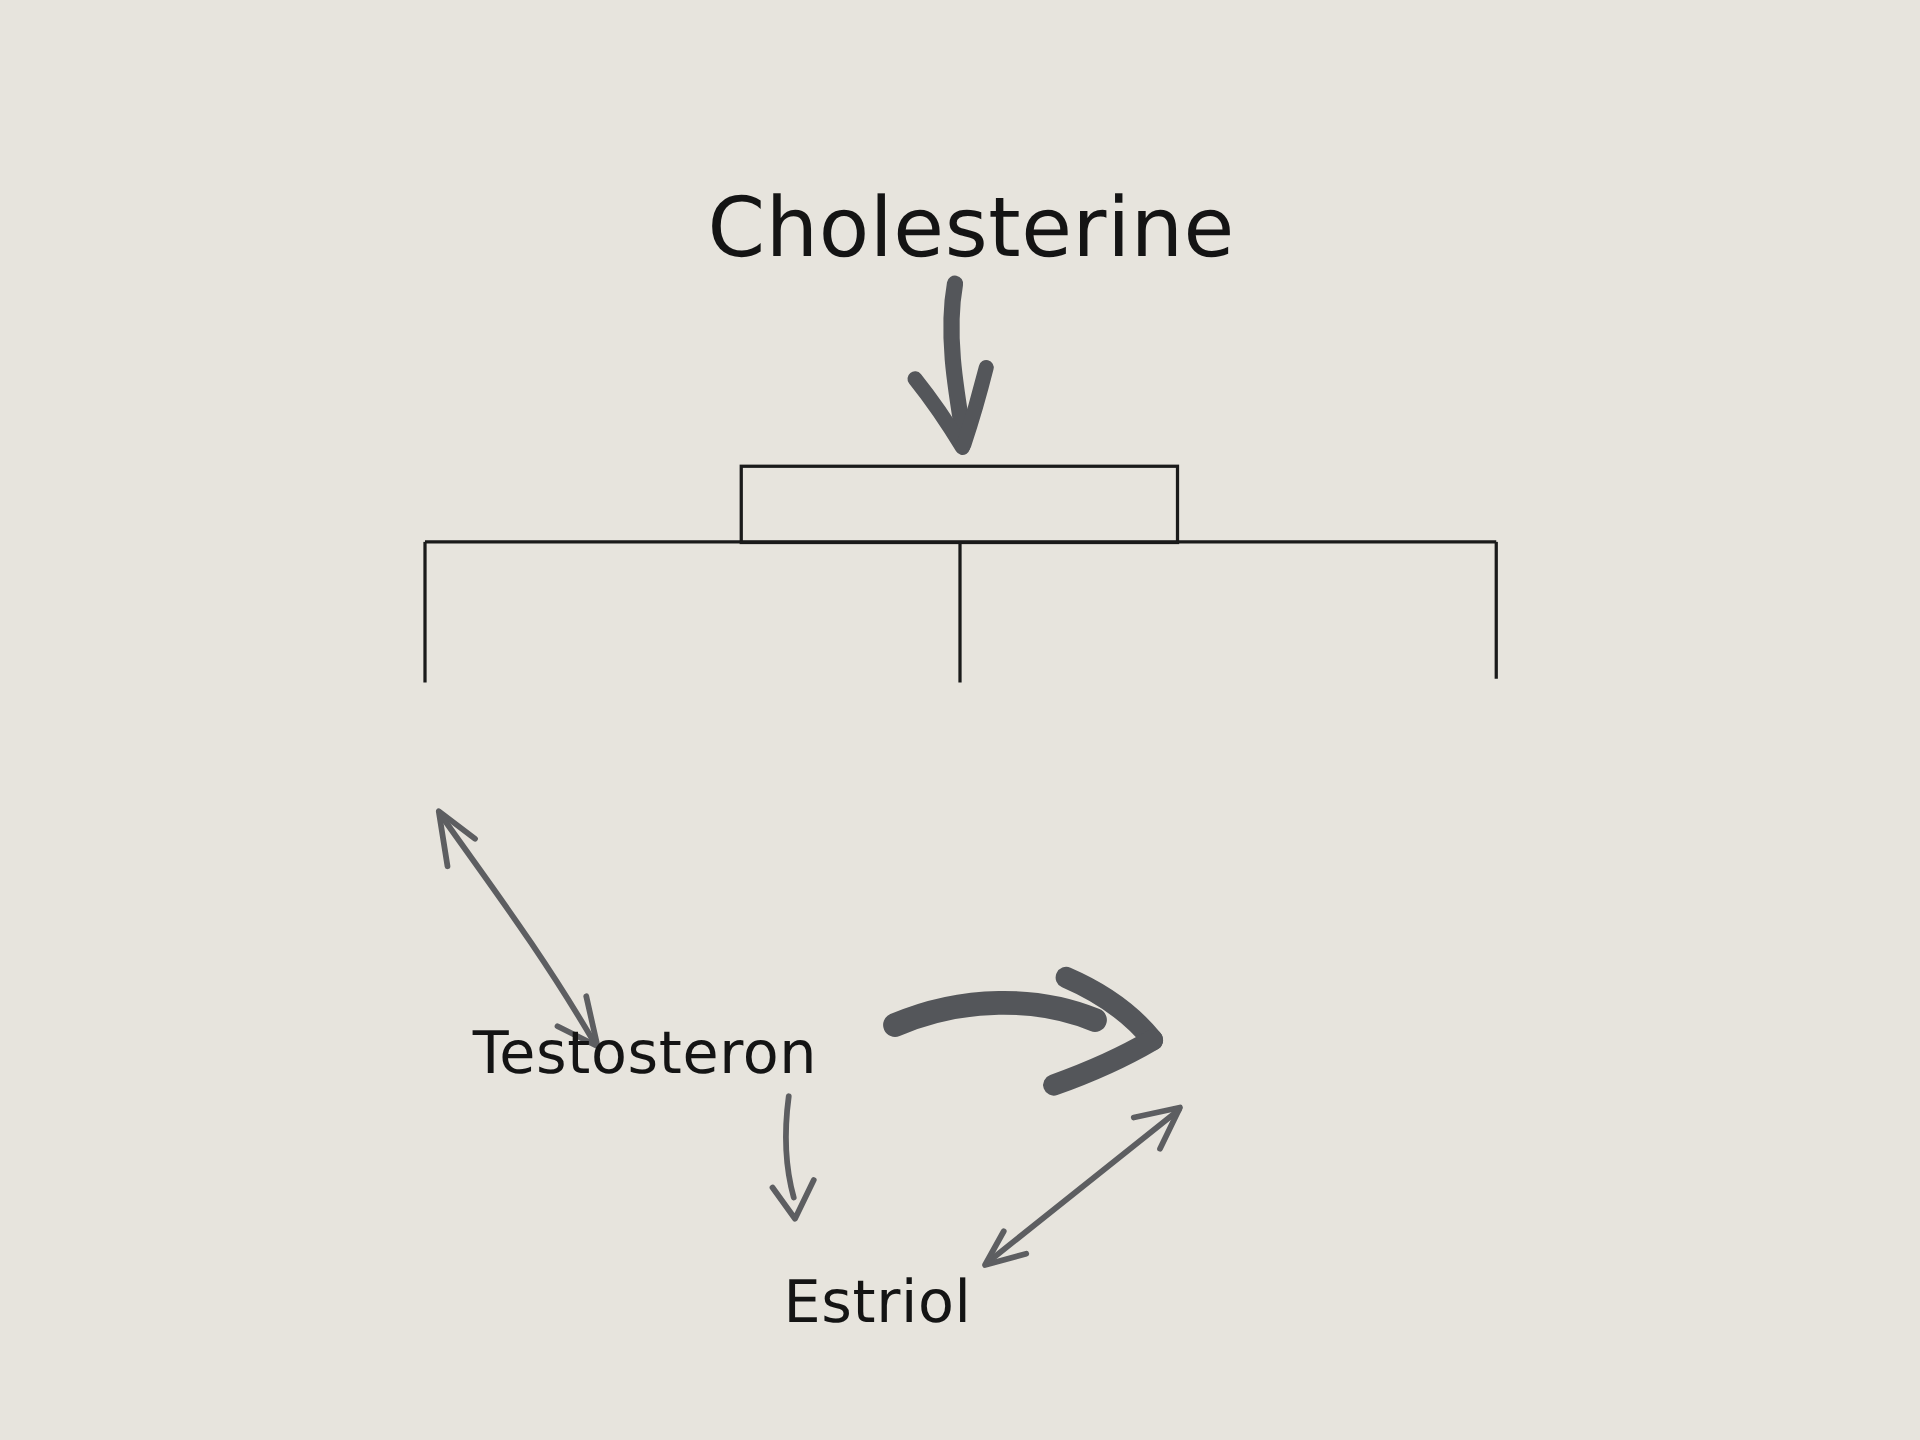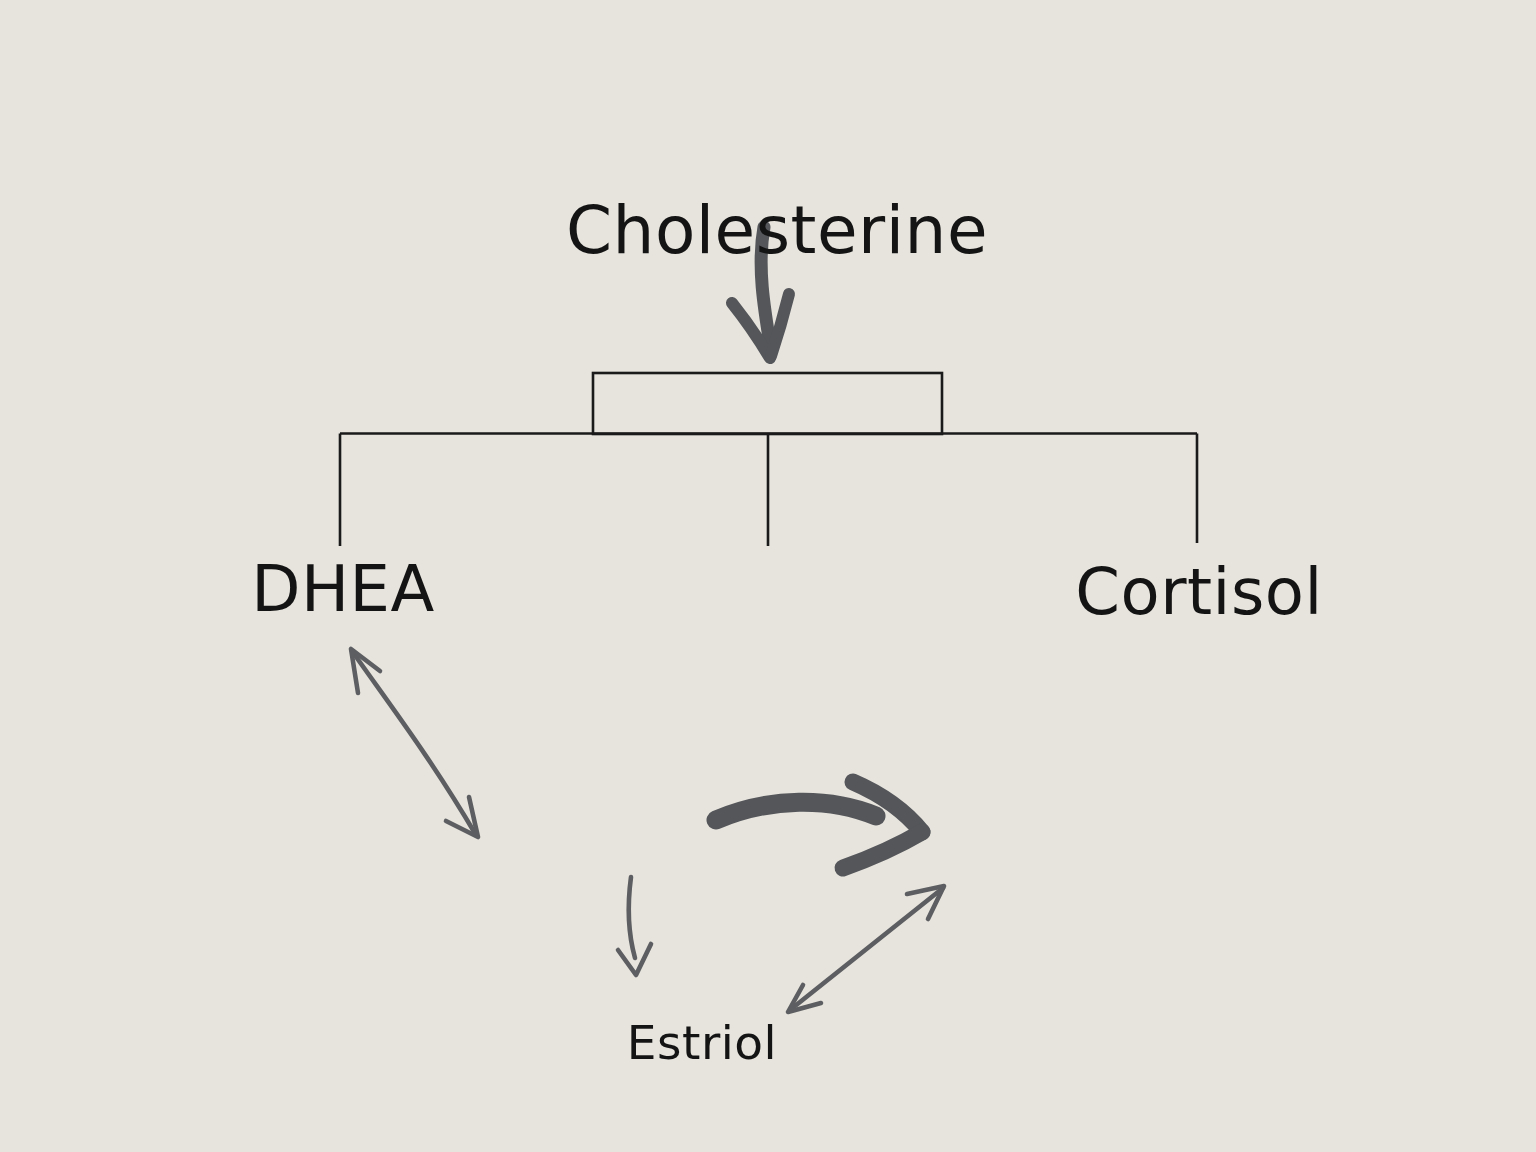--- a/index.html
+++ b/index.html
@@ -61,18 +61,17 @@
       <path class="thin-stroke" d="M 618 950 L 636 975 L 651 944"></path>
     </g>
 
     <g>
       <path class="thin-stroke" d="M 790 1010 L 943 888"></path>
       <path class="thin-stroke" d="M 907 894 L 944 886 L 928 919"></path>
       <path class="thin-stroke" d="M 821 1003 L 788 1012 L 803 985"></path>
     </g>
   </svg>
 
-  <div class="label lbl-title" style="left:777px;top:183px;margin-top:48px;">Cholesterine</div>
-  <div class="label lbl-big" style="left:343px;top:589px;">DHEA</div>
-  <div class="label lbl-big" style="left:1199px;top:592px;">Cortisol</div>
+  <div class="label lbl-title" style="left:777px;top:183px;">Cholesterine</div>
+  <div class="label lbl-small" style="left:516px;top:843px;">Testosteron</div>
   <div class="label lbl-small" style="left:702px;top:1042px;">Estriol</div>
 
 </div>
 
 </body></html>

